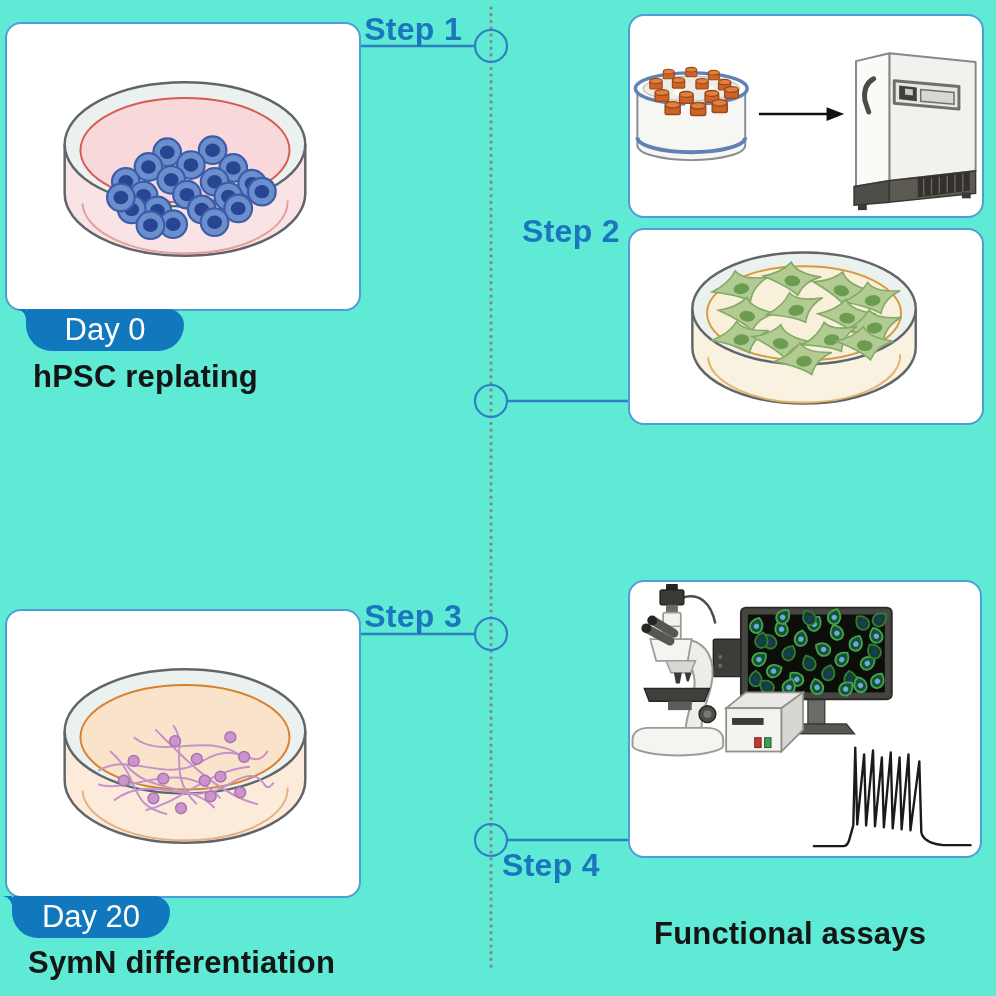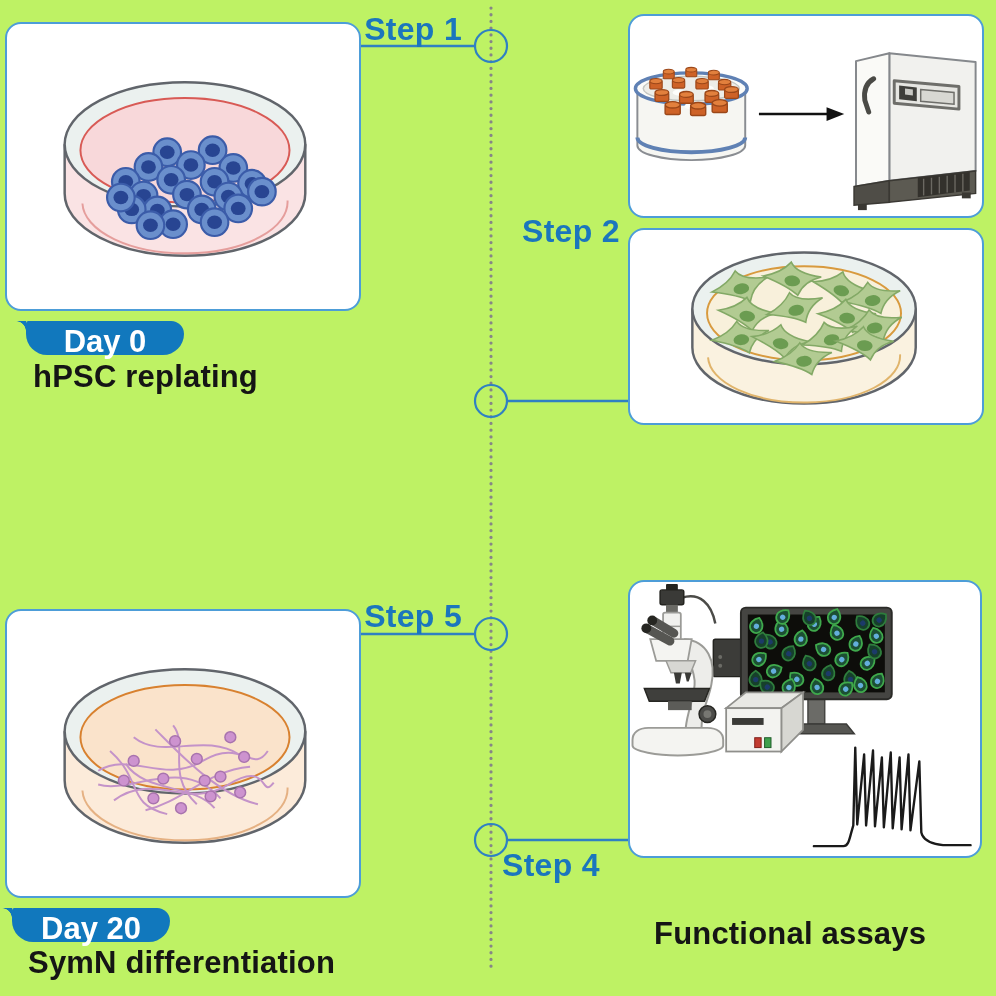--- a/index.html
+++ b/index.html
@@ -5,38 +5,38 @@
   :root{
     --accent-blue:#1B76BD;
     --badge-blue:#1178BD;
     --panel-border-blue:#4D9DD8;
     --connector-blue:#2F80C3;
     --dotted-gray:#868686;
     --caption-black:#151515;
   }
   html,body{margin:0;padding:0;background:#fff;}
   .canvas{
-    position:relative;width:996px;height:996px;background:#bef264;overflow:hidden;
+    position:relative;width:996px;height:996px;background:#5eead4;overflow:hidden;
     font-family:"Liberation Sans","DejaVu Sans",sans-serif;
   }
   .overlay{position:absolute;left:0;top:0;width:996px;height:996px;pointer-events:none;}
   .panel{
     position:absolute;background:#fff;border:2.5px solid var(--panel-border-blue);
     border-radius:16px;box-sizing:border-box;
   }
   .panel svg{display:block;width:100%;height:100%;}
   .step-label{
     position:absolute;color:var(--accent-blue);font-weight:bold;font-size:32px;
     letter-spacing:.3px;white-space:nowrap;
   }
   .right-align{width:100px;text-align:right;}
   .day-badge{
-    position:absolute;width:158px;height:34px;background:var(--badge-blue);
-    border-radius:3px 16px 26px 26px;color:#fff;font-weight:bold;font-size:31px;
-    line-height:42px;text-align:center;white-space:nowrap;margin-top:12px;
+    position:absolute;width:158px;height:42px;background:var(--badge-blue);
+    border-radius:3px 16px 26px 26px;color:#fff;font-weight:normal;font-size:31px;
+    line-height:42px;text-align:center;white-space:nowrap;
   }
   .day-badge::before{
     content:"";position:absolute;left:-10px;top:0;width:10px;height:10px;
     background:radial-gradient(circle at 0 100%, transparent 9.5px, var(--badge-blue) 10px);
   }
   .caption{
     position:absolute;color:var(--caption-black);font-weight:bold;font-size:31px;
     letter-spacing:.2px;line-height:1.07;white-space:nowrap;
   }
   .caption.wrap{white-space:normal;width:290px;}
@@ -322,21 +322,21 @@
         <rect x="103" y="138" width="32" height="7" fill="#3A3A37"></rect>
         <rect x="126" y="158" width="6.5" height="10" fill="#C23B31" stroke="#801F1A" stroke-width="1"></rect>
         <rect x="136" y="158" width="6.5" height="10" fill="#3FA04D" stroke="#205D2B" stroke-width="1"></rect>
       </g>
       <path d="M186,268 H216 C221,268 222,261 224,254 L226,247 L228,168 L230,246 L237,175 L239,247 L246,171 L248,248 L255,178 L257,249 L264,173 L266,250 L273,178 L275,251 L282,175 L284,252 L293,182 L295,254 L296,257 C299,263 307,266 317,267 H345" fill="none" stroke="#1A1A1A" stroke-width="2.4" stroke-linejoin="round" stroke-linecap="round"></path>
     </svg>
   </section>
 
   <div class="step-label right-align" style="left:362px;top:11px;">Step 1</div>
   <div class="step-label" style="left:522px;top:213px;">Step 2</div>
-  <div class="step-label right-align" style="left:362px;top:598px;">Step 5</div>
+  <div class="step-label right-align" style="left:362px;top:598px;">Step 3</div>
   <div class="step-label" style="left:502px;top:807px;margin-top:40px;">Step 4</div>
 
   <div class="day-badge" style="left:26px;top:309px;">Day 0</div>
   <div class="day-badge" style="left:12px;top:896px;">Day 20</div>
 
   <div class="caption" style="left:33px;top:360px;">hPSC replating</div>
   <div class="caption" style="left:28px;top:946px;">SymN differentiation</div>
   <div class="caption" style="left:654px;top:917px;">Functional assays</div>
 
 </div>

